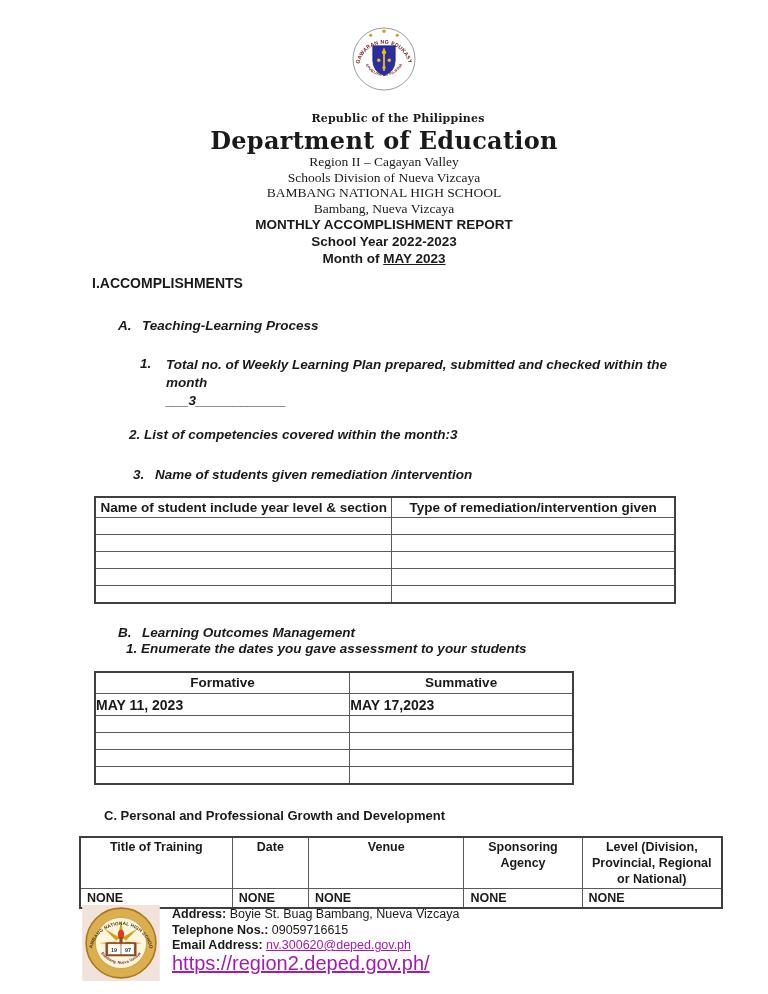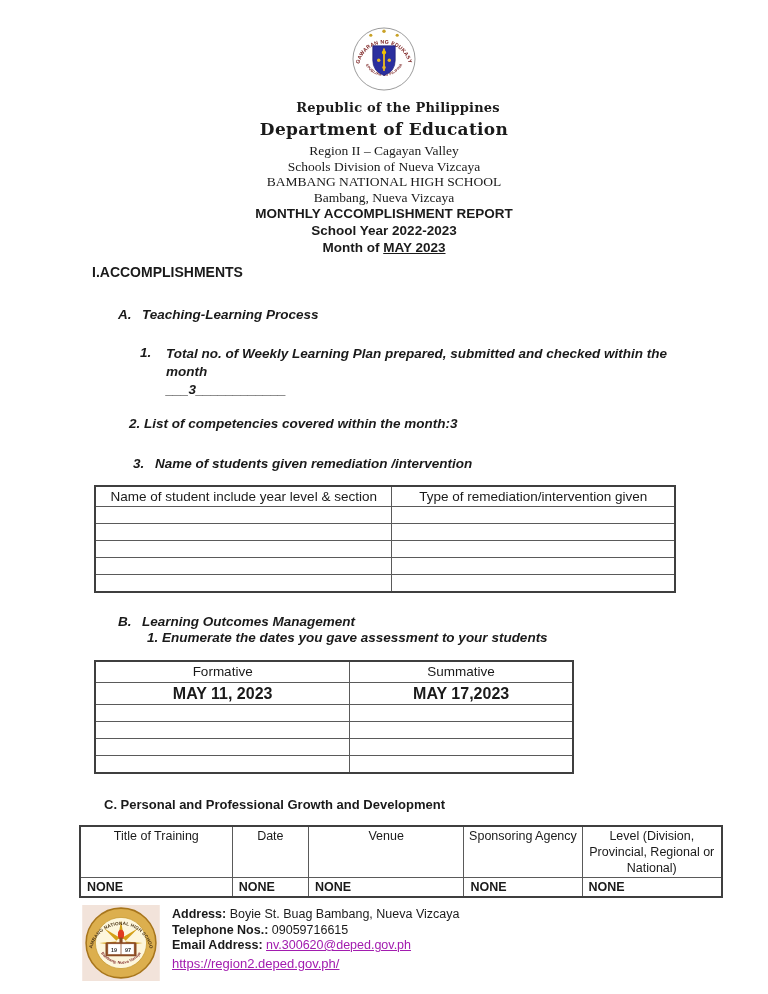--- a/index.html
+++ b/index.html
@@ -7,75 +7,75 @@
   .page {
     position:relative; width:768px; height:994px; margin:0 auto;
     background:#ffffff; color:#1a1a1a; overflow:hidden;
     font-family:"Liberation Sans", sans-serif;
   }
   
   .hdr { text-align:center; padding-top:26px; }
   .seal { width:66px; height:66px; display:inline-block; }
   .republic {
     font-family:"DejaVu Serif", serif; font-weight:bold;
-    font-size:13px; line-height:16px; margin-top:4px; letter-spacing:0.2px;padding-left:28px;
+    font-size:11px; line-height:16px; margin-top:15px; letter-spacing:0.2px;padding-left:28px;
   }
   .dept {
     font-family:"DejaVu Serif", serif; font-weight:bold;
-    font-size:17px; line-height:27px; letter-spacing:0.3px;
+    font-size:24px; line-height:27px; letter-spacing:0.3px;
   }
   .serifline { font-family:"Liberation Serif", serif; font-size:13.5px; line-height:15.5px; }
   .schoolline { font-family:"Liberation Serif", serif; font-size:13.5px; line-height:15.5px; }
   .titleline { font-weight:bold; font-size:13.5px; line-height:17px; }
   .titleline:first-of-type{ margin-top:3px; }
   .month-underline { text-decoration:underline; }
   
   .heading { margin:8px 0 0 92px; font-weight:bold; font-size:14px; }
   .bi { font-weight:bold; font-style:italic; font-size:13.5px; }
   .sec-a { margin:27px 0 0 118px; display:flex; }
   .sec-a .num { width:24px; }
   .item1 { margin:23px 0 0 140px; display:flex; }
   .item1 .num { width:26px; flex:none; }
   .item1 .txt { width:530px; line-height:18px; }
   .item2 { margin:17px 0 0 129px; }
   .item3 { margin:25px 0 0 133px; display:flex; }
   .item3 .num { width:22px; }
   
   table { border-collapse:collapse; table-layout:fixed; border:2px solid #3f3f3f; }
   th, td { border:1px solid #5a5a5a; overflow:hidden; }
-  th { font-weight:normal; text-align:center; padding:1px 4px; }
+  th { font-weight:bold; text-align:center; padding:1px 4px; }
   .tbl-remediation { margin:14px 0 0 94px; width:582px; }
   .tbl-remediation th { font-size:13.5px; line-height:17px; }
   .tbl-remediation th:nth-child(1){ width:51.2%; }
   .tbl-assessment { margin:13px 0 0 94px; width:480px; }
   .tbl-assessment th { font-size:13.5px; height:22px; }
   .tbl-assessment th:nth-child(1){ width:53.3%; }
-  .tbl-assessment tbody tr.data-row td { font-weight:bold; text-align:center; font-size:16px; height:22px; }
+  .tbl-assessment tbody tr.data-row td { font-weight:bold; text-align:left; font-size:14px; height:22px; }
   .empty-row td { height:17px; font-size:10px; }
   .sec-b { margin:21px 0 0 118px; }
   .sec-b .line1 { display:flex; }
   .sec-b .line1 .num { width:24px; }
-  .sec-b .line2 { margin-left:29px; line-height:18px; }
+  .sec-b .line2 { margin-left:8px; line-height:18px; }
   .sec-c { margin:23px 0 0 104px; font-weight:bold; font-size:13px; }
   .sec-c .line2 { margin-left:29px; line-height:19px; }
   .tbl-training { margin:13px 0 0 79px; width:644px; }
   .tbl-training th { font-size:12.5px; line-height:16px; vertical-align:top; }
   .tbl-training th:nth-child(1){ width:23.7%; }
   .tbl-training th:nth-child(2){ width:11.9%; }
   .tbl-training th:nth-child(3){ width:24.2%; }
   .tbl-training th:nth-child(4){ width:18.4%; }
   .tbl-training th:nth-child(5){ width:21.8%; }
   .tbl-training tbody td { font-weight:bold; text-align:left; font-size:12.5px; padding:2px 6px; height:20px; }
   
   .footer { position:absolute; left:82px; top:905px; display:flex; align-items:flex-start; }
   .school-seal { width:78px; height:76px; flex:none; }
   .contact { margin-left:12px; font-size:12.5px; line-height:15.5px; padding-top:2px; }
   .contact b { font-weight:bold; }
   .link { color:#a21caf; text-decoration:underline; cursor:pointer; }
-  .site { font-size:13px; line-height:19px; }
+  .site { font-size:20px; line-height:19px; }
 </style>
 </head>
 <body>
 
 <div class="page">
 
   <div class="hdr">
     <svg class="seal" viewBox="0 0 100 100">
       <circle cx="50" cy="50" r="47" fill="#ffffff" stroke="#9a9a9a" stroke-width="1.5"></circle>
       <path id="arcTop" d="M 13,56 A 38 38 0 0 1 87,56" fill="none"></path>

